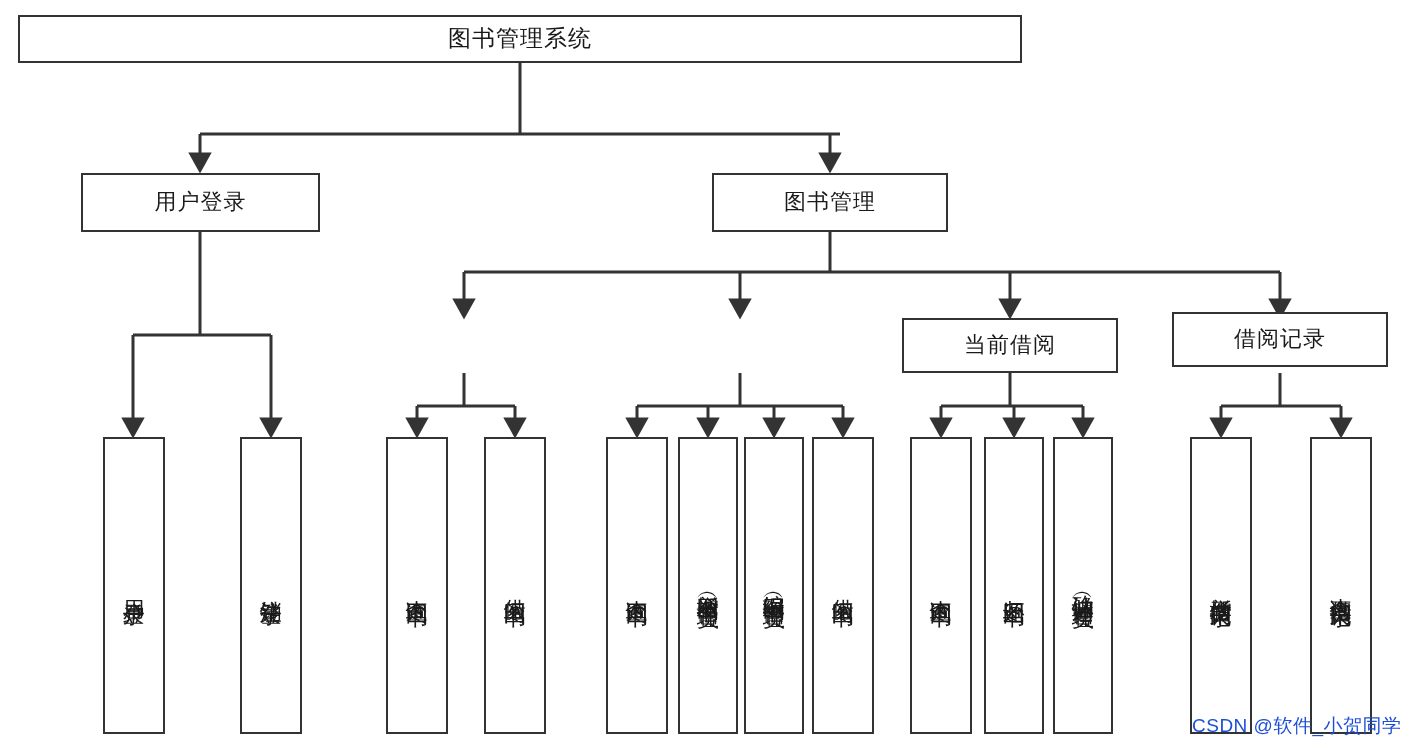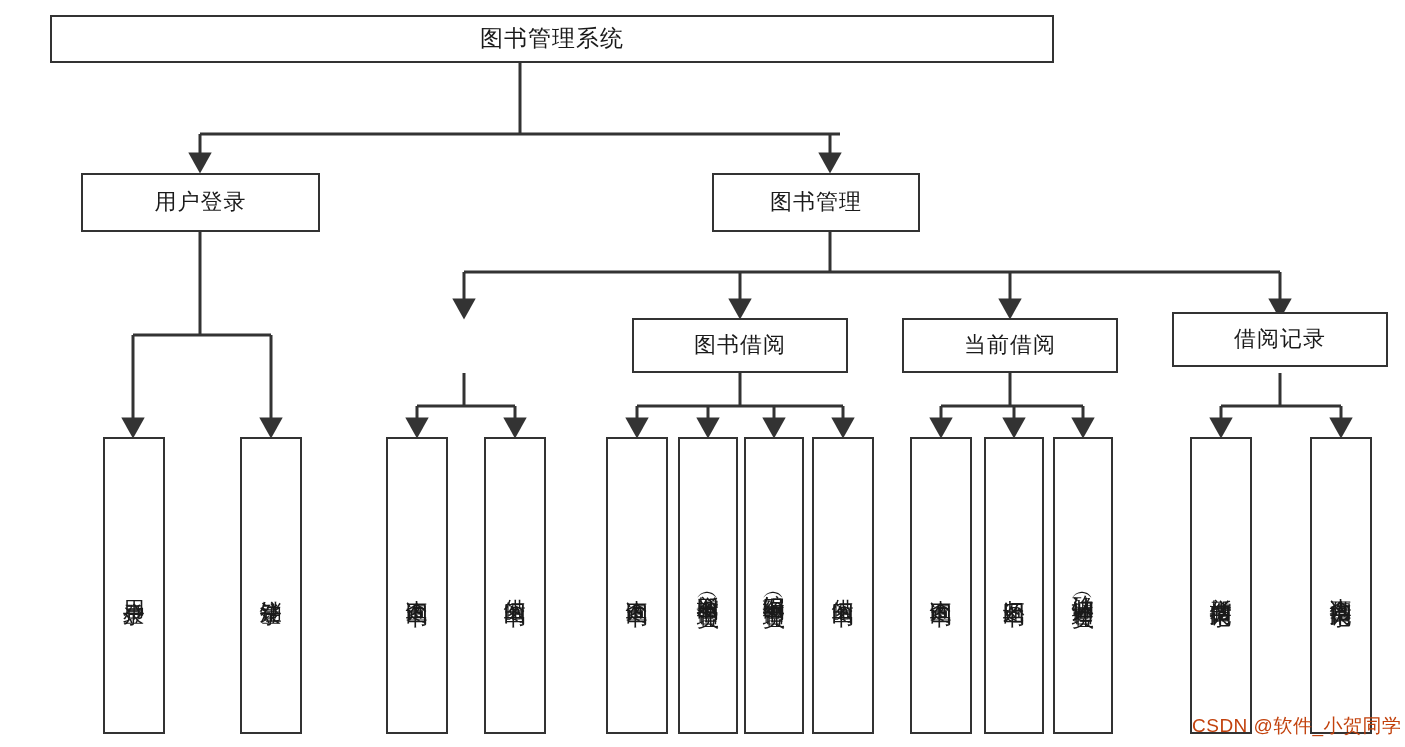--- a/index.html
+++ b/index.html
@@ -54,21 +54,21 @@
     text-align: center;
   }
   .node.vert .vtext {
     writing-mode: vertical-rl;
     text-orientation: upright;
     display: block;
     white-space: nowrap;
   }
   .watermark {
     position: absolute;
-    color: #c2410c;
+    color: #1d4ed8;
     font-size: 19px;
     letter-spacing: 0.5px;
     z-index: 5;
     white-space: nowrap;
   }
 </style>
 </head>
 <body>
 
 <div id="canvas">
@@ -117,34 +117,31 @@
       <path d="M1083,406 L1083,427" marker-end="url(#arrowhead)"></path>
 
       <path d="M1280,373 L1280,406"></path>
       <path d="M1221,406 L1341,406"></path>
       <path d="M1221,406 L1221,427" marker-end="url(#arrowhead)"></path>
       <path d="M1341,406 L1341,427" marker-end="url(#arrowhead)"></path>
 
     </g>
   </svg>
 
-  <div class="node horiz root" style="left:18px;top:15px;width:1004px;height:48px;margin-left:32px;">
+  <div class="node horiz root" style="left:18px;top:15px;width:1004px;height:48px;">
     <span>图书管理系统</span>
   </div>
 
   <div class="node horiz" style="left:81px;top:173px;width:239px;height:59px;">
     <span>用户登录</span>
   </div>
-  <div class="node horiz" style="left:712px;top:173px;width:208px;height:59px;">
+  <div class="node horiz" style="left:712px;top:173px;width:236px;height:59px;">
     <span>图书管理</span>
   </div>
 
-  <div class="node horiz" style="left:632px;top:318px;width:216px;height:55px;">
-    <span>图书借阅</span>
-  </div>
   <div class="node horiz" style="left:902px;top:318px;width:216px;height:55px;">
     <span>当前借阅</span>
   </div>
   <div class="node horiz" style="left:1172px;top:312px;width:216px;height:55px;">
     <span>借阅记录</span>
   </div>
 
   <div class="node vert" style="left:103px;top:437px;width:62px;height:297px;">
     <span class="vtext">用户登录</span>
   </div>

